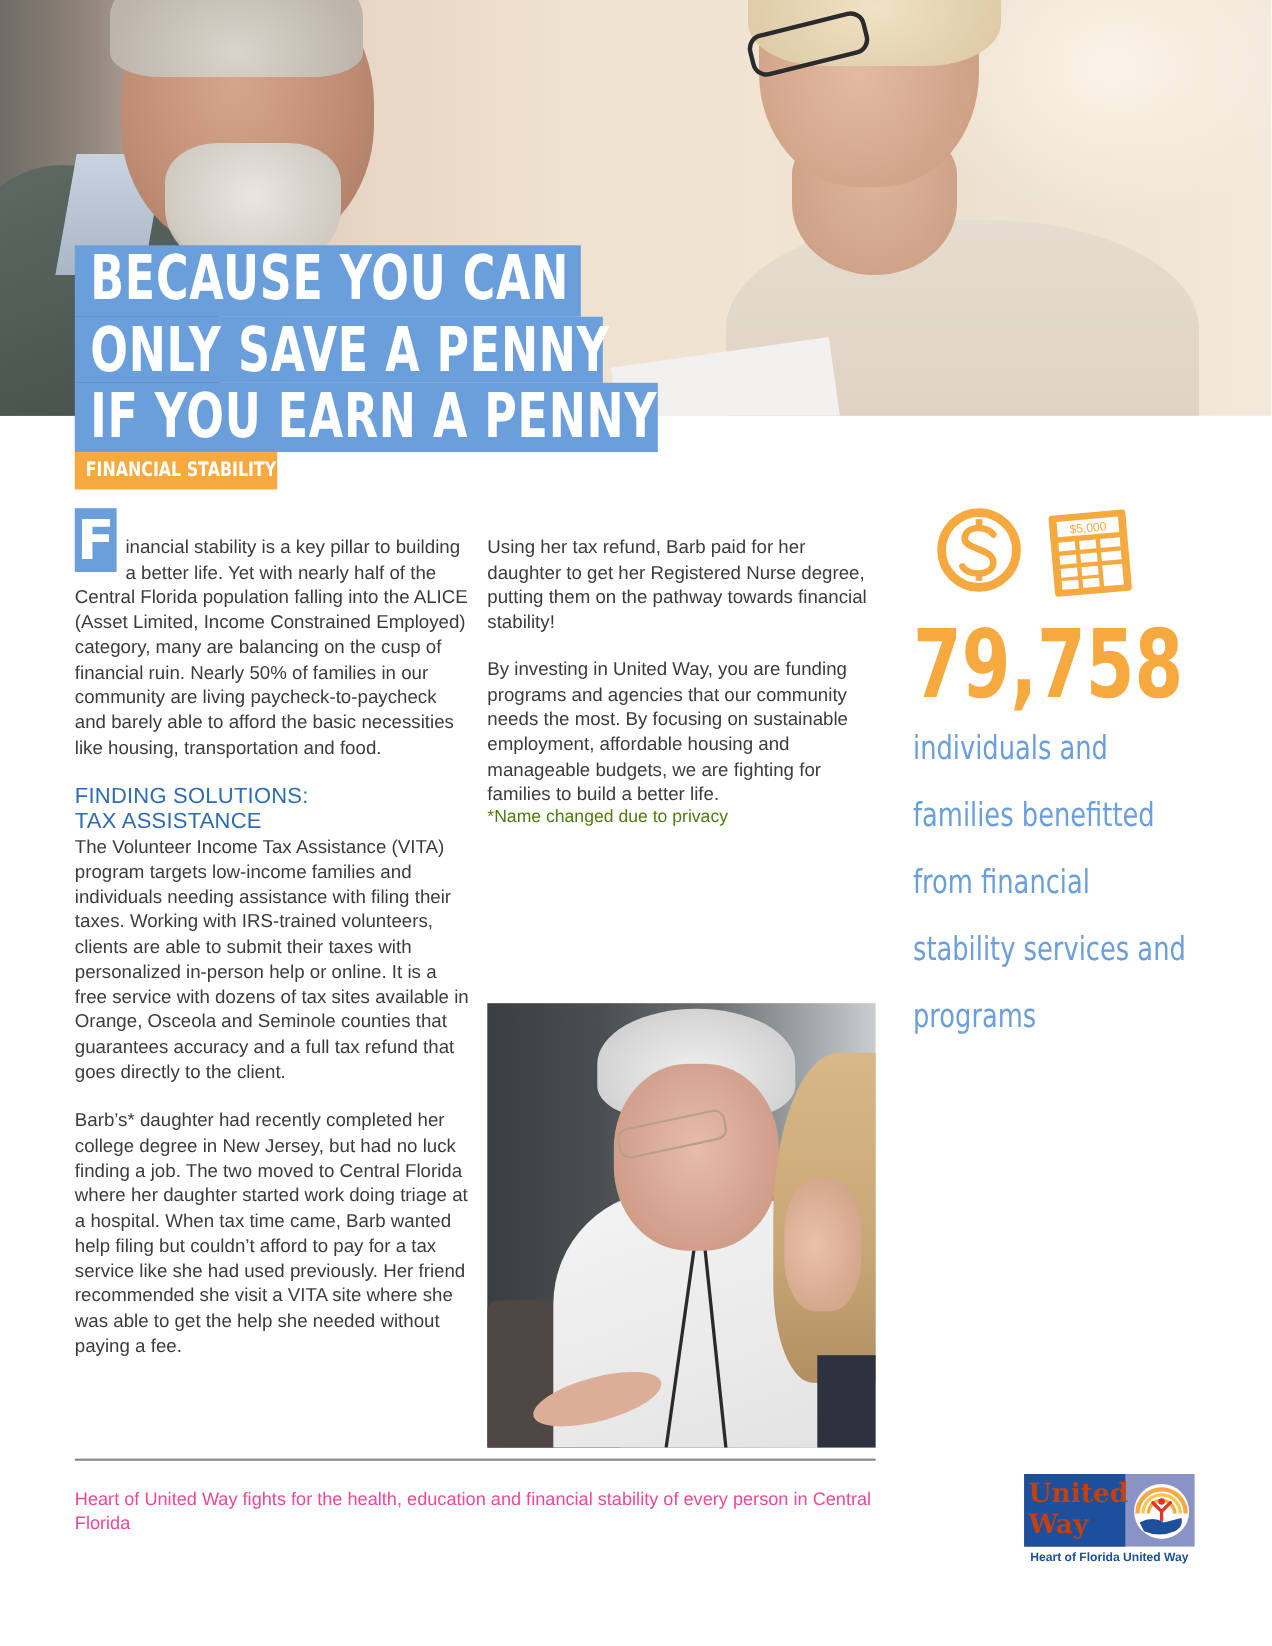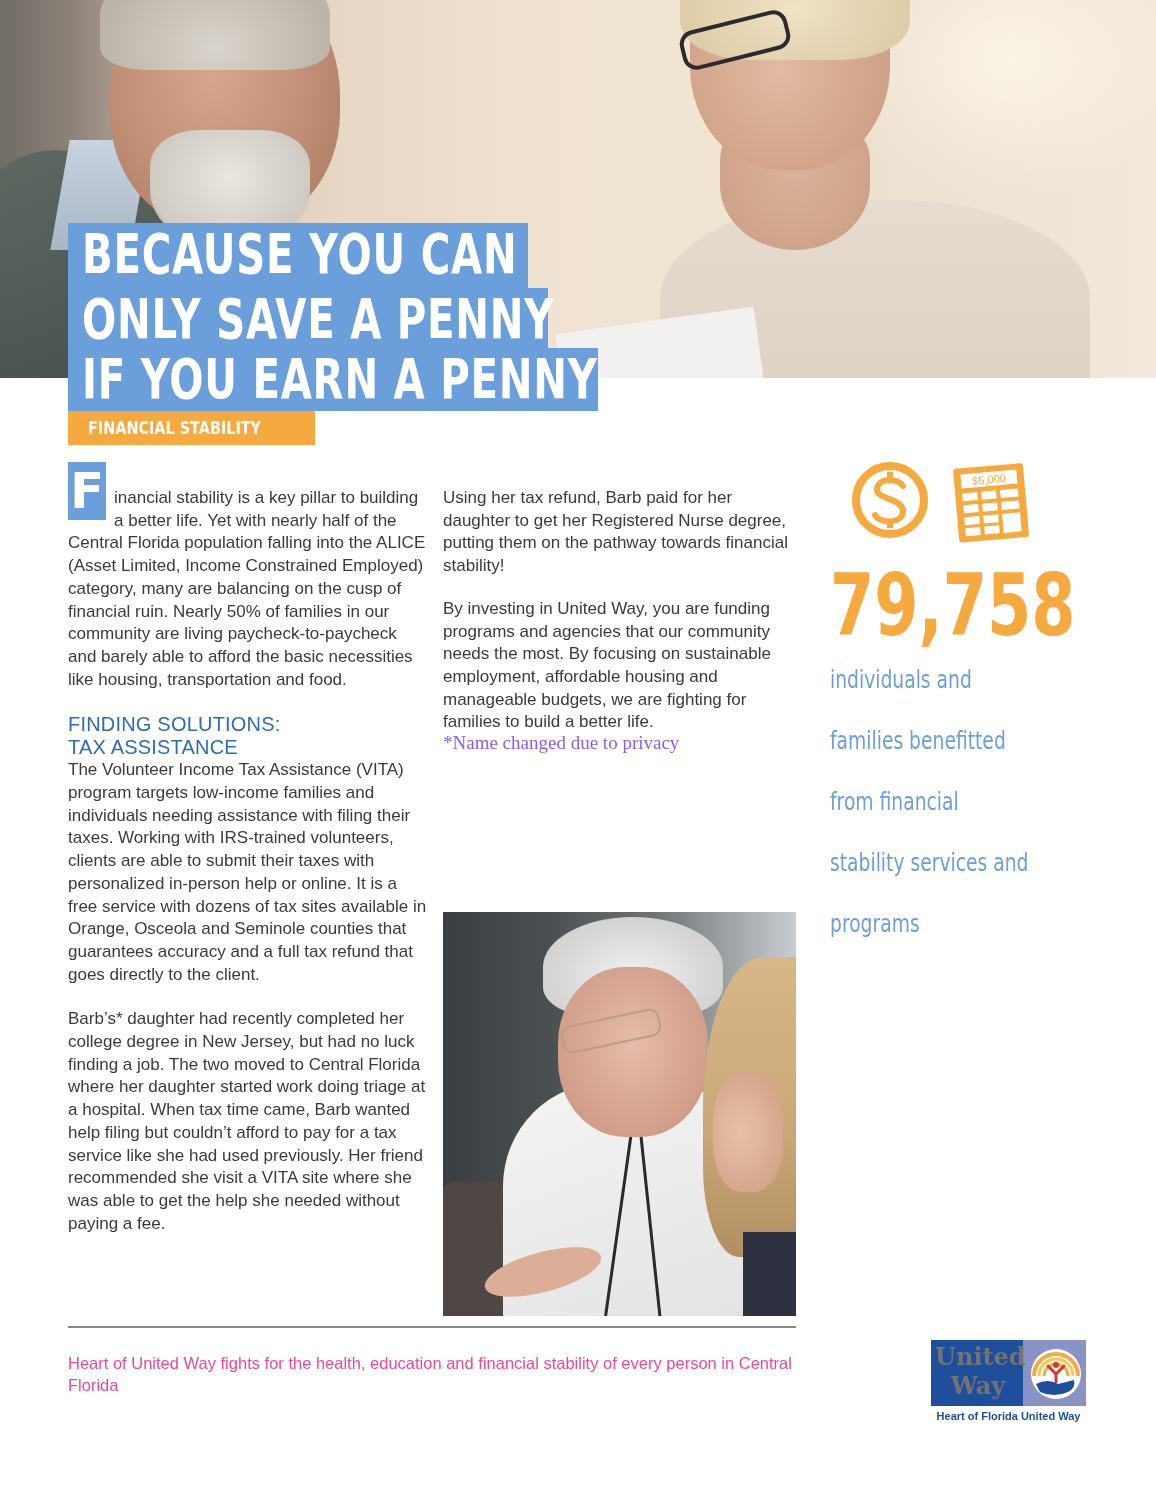--- a/index.html
+++ b/index.html
@@ -73,21 +73,21 @@
       font-family: "DejaVu Sans", sans-serif; font-weight: bold;
       font-size: 56px; line-height: 62px; letter-spacing: 1px;
       padding: 0 14px; transform-origin: left top; white-space: nowrap;
     }
     .title-line span { display: inline-block; transform: scaleX(0.72); transform-origin: left center; }
     .t1 { left: 68px; top: 223px; width: 460px; height: 65px; }
     .t2 { left: 68px; top: 288px; width: 480px; height: 60px; }
     .t3 { left: 68px; top: 348px; width: 530px; height: 63px; }
 
     .category-tag {
-      position: absolute; left: 68px; top: 411px; width: 247px; height: 34px;
+      position: absolute; left: 68px; top: 411px; width: 184px; height: 34px;
       background: #f6a93f; color: #ffffff;
       font-family: "DejaVu Sans", sans-serif; font-weight: bold; font-size: 18px; line-height: 34px;
       padding-left: 10px; white-space: nowrap; overflow: hidden; text-align: center;
     }
     .category-tag span { display: inline-block; transform: scaleX(0.8); transform-origin: left center; }
 
     
     .col { position: absolute; font-size: 17px; line-height: 22.7px; color: #3b3b3b; }
     .col p { margin: 0; }
     .col1 { left: 68px; top: 487px; width: 360px; }
@@ -97,21 +97,21 @@
       float: left; width: 38px; height: 58px; background: #6a9fdc; color: #ffffff;
       font-family: "DejaVu Sans", sans-serif; font-weight: bold; font-size: 50px; line-height: 58px;
       text-align: center; margin: -25px 8px 0 0;
     }
     .section-heading {
       color: #2f6db3; font-size: 20px; line-height: 23px; letter-spacing: 0.2px;
     }
     .gap-sm { height: 20px; }
     .gap-md { height: 22px; }
 
-    .footnote { font-size: 19px; line-height: 18px; color: #8b5cf6; margin-top: 26px; font-family: Liberation Serif, serif; }
+    .footnote { font-size: 16px; line-height: 18px; color: #4d7c0f; margin-top: 26px; }
 
     
     .photo2 {
       position: absolute; left: 443px; top: 912px; width: 353px; height: 404px; overflow: hidden;
       background: linear-gradient(90deg, #3a3e40 0%, #4a4f52 30%, #6f7476 60%, #c9cdcf 100%);
     }
     .photo2 .couch { position: absolute; left: 0; top: 270px; width: 120px; height: 140px; background: #4e4744; border-radius: 10px 10px 0 0; }
     .photo2 .blouse {
       position: absolute; left: 60px; top: 170px; width: 260px; height: 260px;
       background: linear-gradient(160deg, #f4f4f4 0%, #e2e2e2 100%); border-radius: 40% 40% 0 0;
@@ -141,36 +141,36 @@
     
     .stat-icons { position: absolute; left: 850px; top: 460px; width: 190px; height: 85px; }
     .stat-number {
       position: absolute; left: 830px; top: 560px; color: #f6a93f;
       font-family: "DejaVu Sans", sans-serif; font-weight: bold; font-size: 86px; line-height: 90px;
       white-space: nowrap;
     }
     .stat-number span { display: inline-block; transform: scaleX(0.74); transform-origin: left center; }
     .stat-desc {
       position: absolute; left: 830px; top: 650px; width: 290px; color: #6a9fdc;
-      font-family: "DejaVu Sans", sans-serif; font-size: 24px; line-height: 61px;
+      font-family: "DejaVu Sans", sans-serif; font-size: 30px; line-height: 61px;
     }
     .stat-desc .ln { display: block; white-space: nowrap; transform: scaleX(0.78); transform-origin: left center; }
 
     
     .divider { position: absolute; left: 68px; top: 1326px; width: 728px; height: 2px; background: #8a8a8a; }
     .tagline {
       position: absolute; left: 68px; top: 1352px; width: 740px; font-size: 16.5px; line-height: 22px; color: #ec4899;
     }
 
     .logo { position: absolute; left: 931px; top: 1340px; width: 155px; height: 86px; }
     .logo-box { position: absolute; left: 0; top: 0; width: 155px; height: 66px; background: #8a93c6; }
     .logo-blue { position: absolute; left: 0; top: 0; width: 92px; height: 66px; background: #1d4f9c; }
     .logo-text {
-      position: absolute; left: 4px; top: 2px; width: 86px; color: #737373;
-      font-family: "DejaVu Serif", serif; font-weight: bold; font-size: 24px; line-height: 29px; text-align: center;
+      position: absolute; left: 4px; top: 2px; width: 86px; color: #c2410c;
+      font-family: "DejaVu Serif", serif; font-weight: bold; font-size: 24px; line-height: 29px; text-align: left;
     }
     .logo-emblem { position: absolute; left: 97px; top: 4px; width: 56px; height: 58px; }
     .logo-caption {
       position: absolute; left: 0; top: 69px; width: 155px; text-align: center; color: #1d4f9c;
       font-family: Liberation Sans, sans-serif; font-weight: bold; font-size: 11px; line-height: 15px; white-space: nowrap;
     }
   </style>
 </head>
 <body>
 

